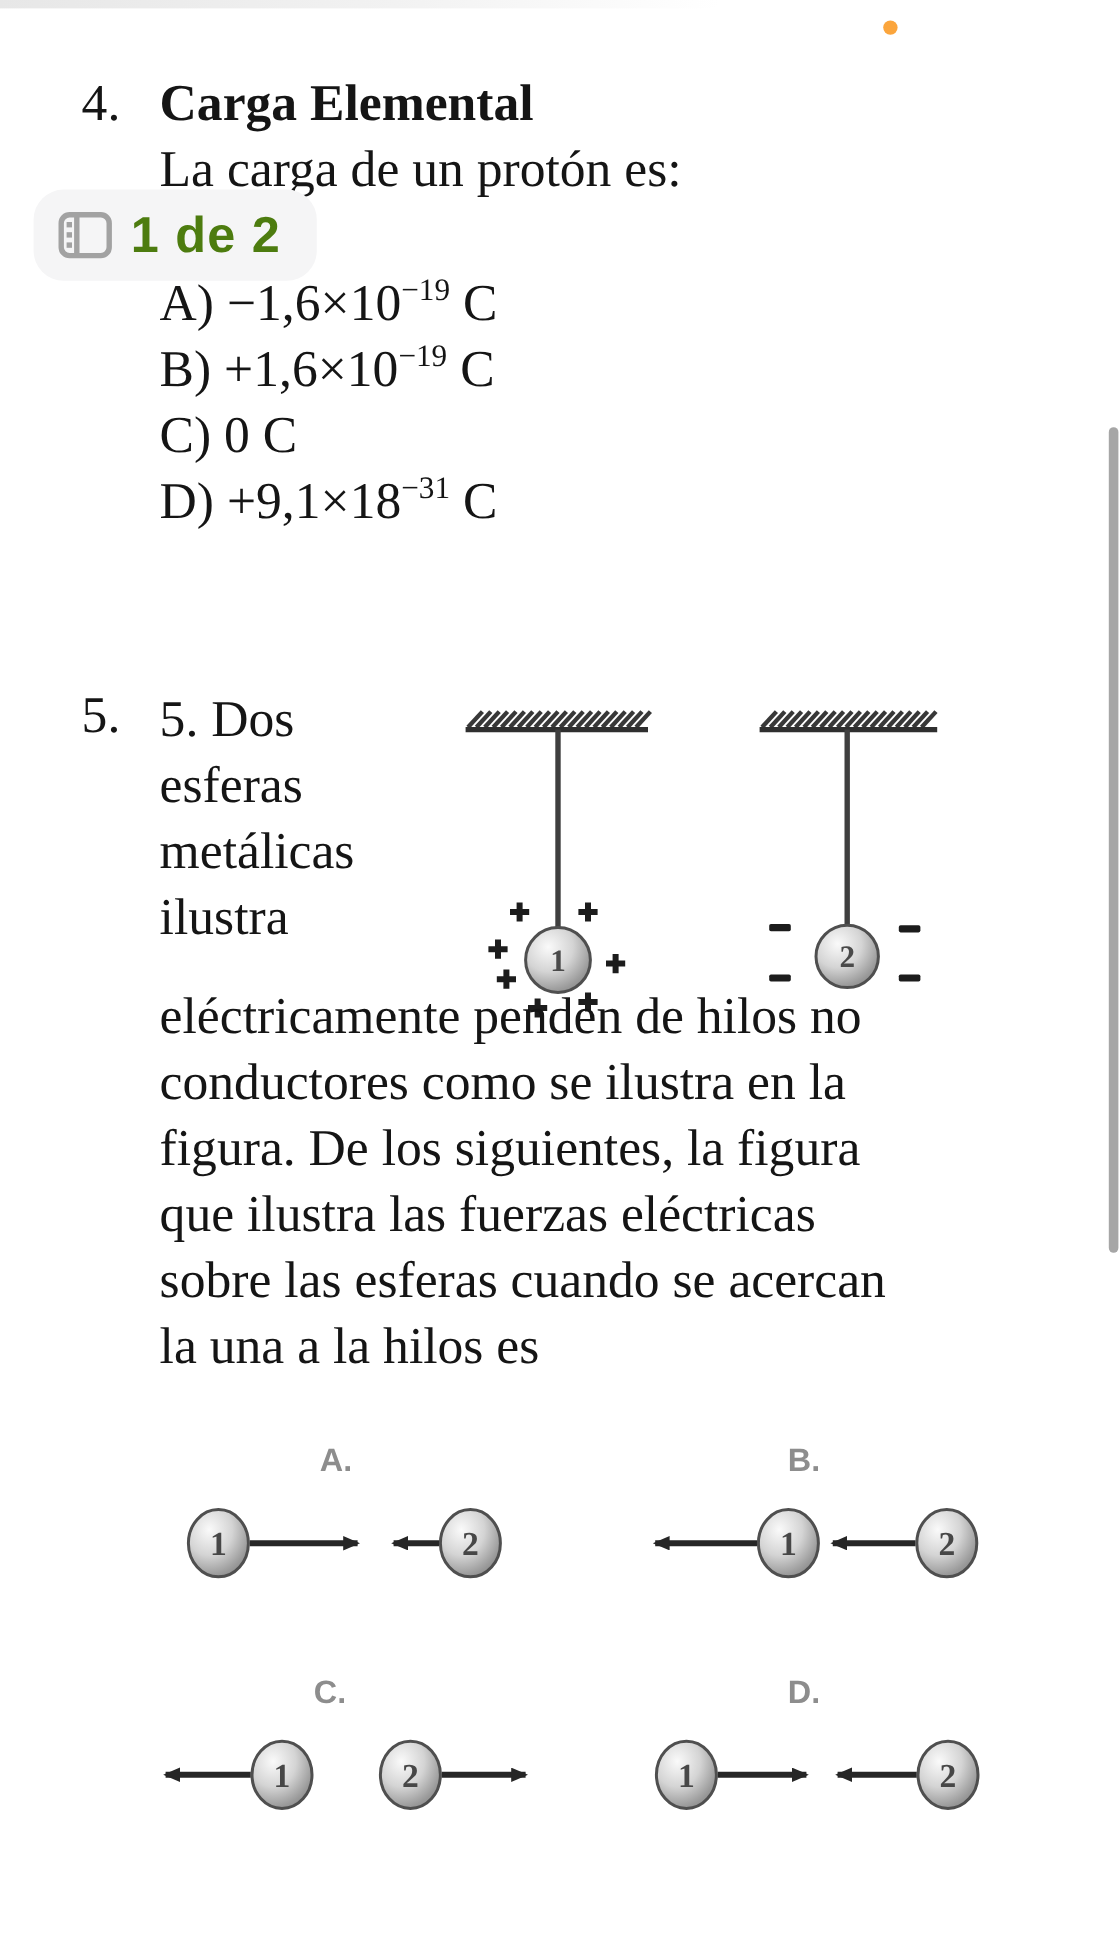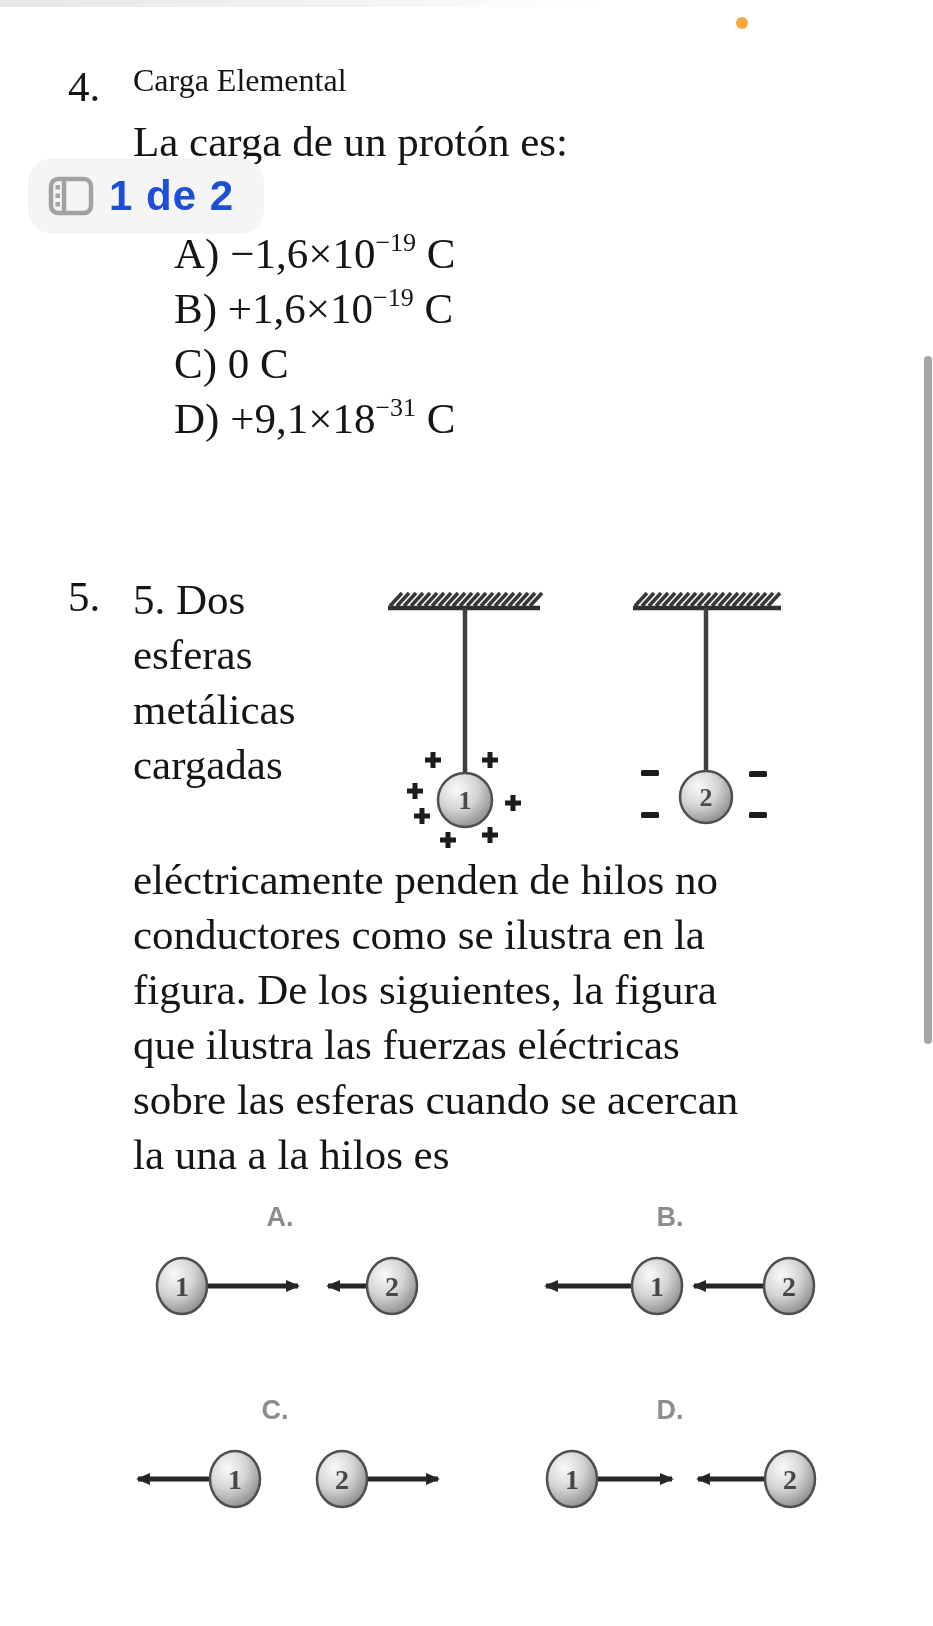--- a/index.html
+++ b/index.html
@@ -5,34 +5,34 @@
   html,body{margin:0;padding:0}
   body{
     width:933px;height:1626px;position:relative;background:#ffffff;
     font-family:"Liberation Serif", serif;color:#151515;overflow:hidden;
   }
   .top-strip{position:absolute;left:0;top:0;width:600px;height:7px;
     background:linear-gradient(to right,#e7e7e7 0%,#f2f2f2 55%,rgba(255,255,255,0) 100%);}
   .orange-dot{position:absolute;left:736px;top:17px;width:12px;height:12px;border-radius:50%;}
   .qnum{position:absolute;font-size:43px;white-space:nowrap;}
   .q4-num{left:68px;top:62px}
-  .q4-title{position:absolute;left:133px;top:62px;font-size:32px;white-space:nowrap;}
+  .q4-title{position:absolute;left:133px;top:62px;font-size:43px;white-space:nowrap;font-weight:bold;}
   .q4-prompt{position:absolute;left:133px;top:117px;font-size:43px;white-space:nowrap;}
   .badge{
     position:absolute;left:28px;top:158px;height:76px;display:inline-flex;align-items:center;
     gap:15px;padding:0 30px 0 20px;border-radius:25px;background:#f5f5f6;
-    font-family:"Liberation Sans", sans-serif;font-weight:700;font-size:42px;color:#1d4ed8;
+    font-family:"Liberation Sans", sans-serif;font-weight:700;font-size:42px;color:#4d7c0f;
     letter-spacing:1px;
   }
   .badge svg{display:block}
-  .options{position:absolute;left:133px;top:226px;font-size:43px;line-height:55px;white-space:nowrap;margin-left:41px;}
+  .options{position:absolute;left:133px;top:226px;font-size:43px;line-height:55px;white-space:nowrap;}
   .options sup{font-size:26px;position:relative;top:-2px;vertical-align:super;line-height:0;}
   .q5-num{left:68px;top:572px}
   .q5-intro{position:absolute;left:133px;top:572px;font-size:43px;line-height:55px;white-space:nowrap;}
-  .q5-para{position:absolute;left:133px;top:852px;font-size:43px;line-height:55px;white-space:nowrap;}
+  .q5-para{position:absolute;left:133px;top:820px;font-size:43px;line-height:55px;white-space:nowrap;}
   #pendulum-figure{position:absolute;left:356px;top:563px;}
   .answer-cell{position:absolute;}
   .answer-label{width:100%;height:34px;line-height:34px;text-align:center;
     font-family:"Liberation Sans", sans-serif;font-weight:700;font-size:27px;color:#8d8d8d;}
   .answer-cell svg{display:block}
   .scrollbar{position:absolute;left:924px;top:356px;width:8px;height:688px;border-radius:4px;background:#a6a6a6;}
 </style>
 </head>
 <body>
 
@@ -59,21 +59,21 @@
     <div><span>B) </span><span>+1,6×10</span><sup>−19</sup><span> C</span></div>
     <div><span>C) </span><span>0</span><span> C</span></div>
     <div><span>D) </span><span>+9,1×18</span><sup>−31</sup><span> C</span></div>
   </div>
 
 <span class="qnum q5-num">5.</span>
 <div class="q5-intro" id="q5-intro">
     <div>5. Dos</div>
     <div>esferas</div>
     <div>metálicas</div>
-    <div>cargadas</div>
+    <div>ilustra</div>
   </div>
 <svg id="pendulum-figure" viewBox="0 0 438 300" width="438" height="300">
     <defs>
       <radialGradient id="gradFig" cx="0.35" cy="0.3" r="0.85">
         <stop offset="0" stop-color="#fafafa"></stop>
         <stop offset="0.45" stop-color="#d4d4d4"></stop>
         <stop offset="0.8" stop-color="#9a9a9a"></stop>
         <stop offset="1" stop-color="#828282"></stop>
       </radialGradient>
     </defs>

